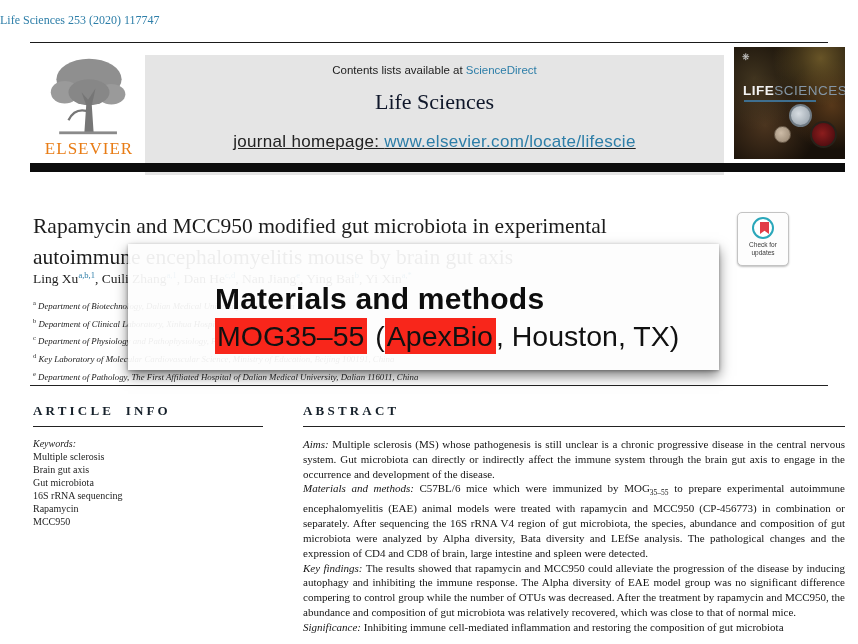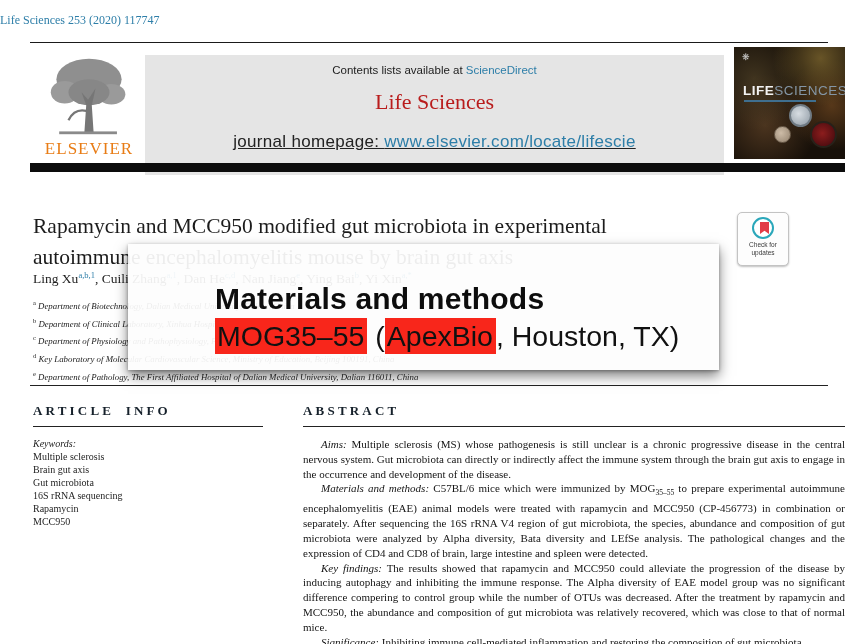--- a/index.html
+++ b/index.html
@@ -14,21 +14,21 @@
 
   
   .logo-block { position:absolute; left:33px; top:55px; width:112px; height:108px; text-align:center; }
   .logo-tree { display:block; margin:0 auto; }
   .elsevier-word { font-family:"Liberation Serif", serif; font-size:17px; letter-spacing:1px;
                    color:#e87c15; margin-top:2px; }
   .band { position:absolute; left:145px; top:55px; width:579px; height:120px; background:#e5e5e5;
           text-align:center; }
   .contents-line { margin-top:9px; font-family:"Liberation Sans", sans-serif; font-size:11.5px; color:#222; }
   .link { color:#2d7ea8; text-decoration:none; cursor:pointer; }
-  .journal-name { margin-top:13px; font-size:22px; color:#b91c1c; }
+  .journal-name { margin-top:13px; font-size:22px; color:#0f172a; }
   .homepage-line { margin-top:17px; font-family:"Liberation Sans", sans-serif; font-size:17px;
                    letter-spacing:0.3px; color:#222;text-decoration:underline; }
 
   
   .cover { position:absolute; left:734px; top:47px; width:111px; height:112px; overflow:hidden;
            background:
              radial-gradient(circle at 78% 10%, rgba(118,96,44,.85), transparent 36%),
              radial-gradient(circle at 18% 28%, rgba(96,80,48,.55), transparent 42%),
              radial-gradient(circle at 28% 70%, rgba(126,88,52,.5), transparent 46%),
              radial-gradient(circle at 88% 52%, rgba(150,95,42,.5), transparent 40%),
@@ -74,21 +74,21 @@
   
   .col-head { font-size:13px; font-weight:bold; letter-spacing:3.2px; word-spacing:5px; color:#16212b; }
   .col-rule { margin-top:7px; height:1px; background:#222; }
   .info-col { position:absolute; left:33px; top:403px; width:232px; }
   .info-col .col-rule { width:230px; }
   .keywords { margin-top:10px; font-size:10px; line-height:13px; color:#1d1d1d; }
   .kw-label { font-style:italic; }
   .abstract-col { position:absolute; left:303px; top:403px; width:542px; }
   .abstract-col .col-rule { width:542px; }
   .abstract-body { margin-top:10px; font-size:11px; line-height:14.8px; text-align:justify; color:#141414; }
-  .abs-label { font-style:italic;margin-left:18px; }
+  .abs-label { font-style:italic; }
   .abstract-body sub { font-size:7.5px; }
 
   
   .overlay { position:absolute; left:128px; top:244px; width:591px; height:126px;
              background:rgba(253,253,253,0.93); z-index:5;
              box-shadow:0 6px 12px rgba(0,0,0,0.5), 0 1px 3px rgba(0,0,0,0.3); }
   .ov-head { margin:38px 0 0 87px; font-family:"Liberation Sans", sans-serif; font-weight:bold;
              font-size:30px; line-height:34px; color:#0d0d0d; letter-spacing:0.2px; }
   .ov-line { margin:3px 0 0 87px; font-family:"Liberation Sans", sans-serif; font-size:28.5px;
              line-height:34px; color:#111; white-space:nowrap; }

